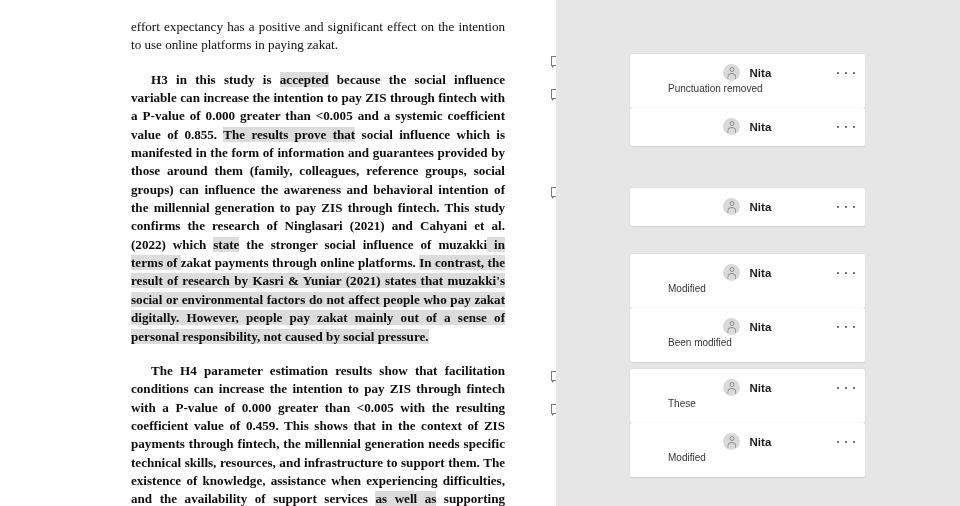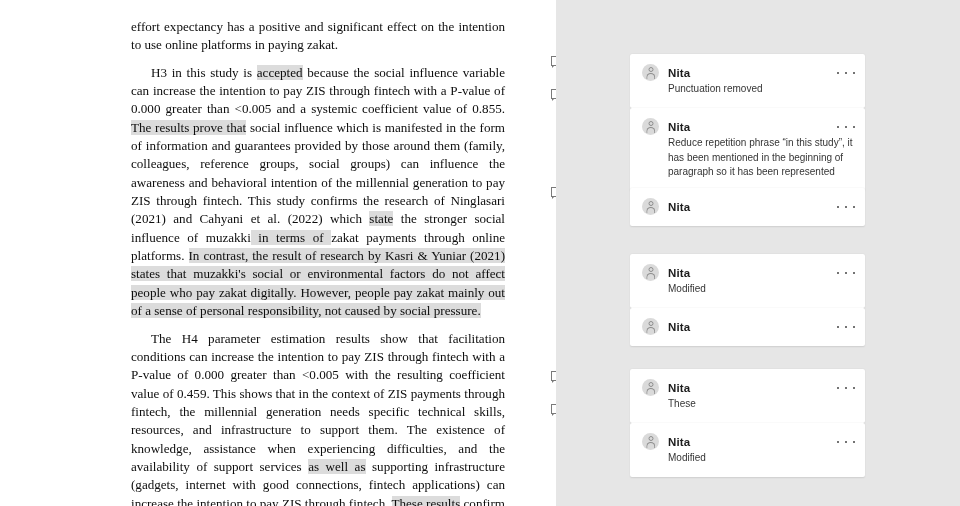--- a/index.html
+++ b/index.html
@@ -39,21 +39,22 @@
     line-height: 18.35px;
     color: #0d0d0d;
     text-align: justify;
     text-justify: inter-word;
   }
   .doc-body p {
     margin: 0;
     text-align: justify;
   }
   .doc-body p.para-gap {
-    margin-top: 9px;
+    margin-top: 16px;
+    font-weight: bold;
   }
   .doc-body p.indent {
     text-indent: 20px;
   }
   .hl-block {
     background: #dcdcdc;
     box-decoration-break: clone;
     -webkit-box-decoration-break: clone;
   }
 
@@ -101,20 +102,21 @@
     border-radius: 2px;
     box-shadow: 0 0.5px 1.5px rgba(0,0,0,0.10);
     padding: 10px 12px 11px 12px;
     box-sizing: border-box;
   }
   .comment-head {
     position: relative;
     display: flex;
     align-items: center;
     height: 17px;
+    justify-content: center;
   }
   .avatar {
     width: 17px;
     height: 17px;
     border-radius: 50%;
     background: #dadada;
     flex: 0 0 17px;
     position: relative;
     margin-right: 9px;
   }
@@ -230,21 +232,20 @@
             <span class="av-head"></span>
             <span class="av-body"></span>
           </div>
           <span class="author">Nita</span>
           <div class="more-btn">
             <i></i>
             <i></i>
             <i></i>
           </div>
         </div>
-        <div class="comment-text">Reduce repetition phrase “in this study”, it has been mentioned in the beginning of paragraph so it has been represented</div>
       </div>
       <div class="comment-card" style="top: 188px;">
         <div class="comment-head">
           <div class="avatar">
             <span class="av-head"></span>
             <span class="av-body"></span>
           </div>
           <span class="author">Nita</span>
           <div class="more-btn">
             <i></i>
@@ -274,20 +275,21 @@
             <span class="av-head"></span>
             <span class="av-body"></span>
           </div>
           <span class="author">Nita</span>
           <div class="more-btn">
             <i></i>
             <i></i>
             <i></i>
           </div>
         </div>
+        <div class="comment-text">Been modified</div>
       </div>
       <div class="comment-card" style="top: 369px;">
         <div class="comment-head">
           <div class="avatar">
             <span class="av-head"></span>
             <span class="av-body"></span>
           </div>
           <span class="author">Nita</span>
           <div class="more-btn">
             <i></i>

